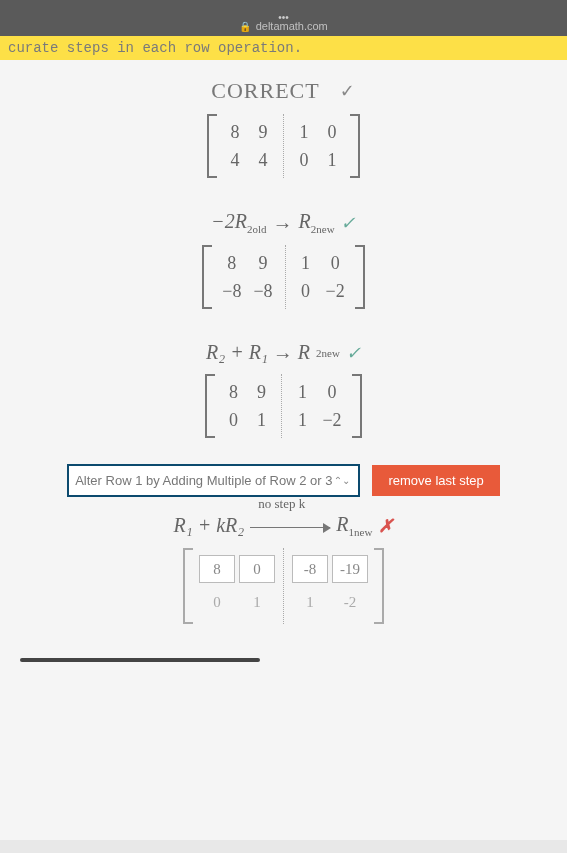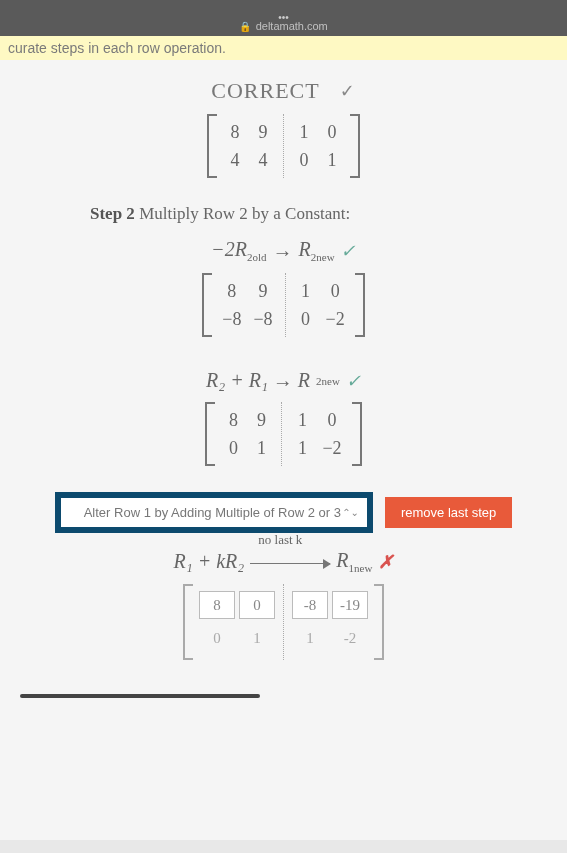--- a/index.html
+++ b/index.html
@@ -17,25 +17,25 @@
     color: #c0c0c0;
     font-size: 11px;
     display: flex;
     align-items: center;
     justify-content: center;
     font-family: Arial, sans-serif;
     gap: 4px;
   }
   .lock-icon { font-size: 10px; }
   .top-banner {
-    background: #fef9c3;
+    background: #fde047;
     color: #7a7a7a;
     font-size: 14px;
     padding: 4px 8px;
-    font-family: Liberation Sans, sans-serif;
+    font-family: Liberation Mono, monospace;
   }
   .content {
     background: #f5f5f5;
     padding: 18px 20px 40px 20px;
     min-height: 780px;
   }
   .step-block { margin-bottom: 22px; text-align: center; }
   .step-header {
     text-align: left;
     margin-left: 70px;
@@ -93,24 +93,24 @@
   sub { font-size: 11px; font-style: normal; }
   .arrow { font-style: normal; }
   .controls-row {
     display: flex;
     align-items: center;
     justify-content: center;
     gap: 12px;
     margin: 14px 0 10px 0;
   }
   .select-box {
-    border: 6px solid #0c4a6e;
+    border: 2px solid #0c4a6e;
     background: #fff;
     font-size: 13px;
-    padding: 7px 26px 7px 23px;
+    padding: 7px 26px 7px 6px;
     color: #777;
     font-family: Arial, sans-serif;
     position: relative;
     display: inline-flex;
     align-items: center;
     justify-content: center;
   }
   .select-caret {
     position: absolute;
     right: 8px;
@@ -211,23 +211,20 @@
             <span class="mcell">0</span>
           <span class="mcell">0</span>
             <span class="mcell">1</span>
         </span>
         <span class="bracket right"></span>
       </span>
     </div>
   </div>
 
   <div class="step-block">
-    <div class="step-header">
-      <b>Step 2</b> <span>Multiply Row 2 by a Constant:</span>
-    </div>
     <div class="op-line">
       <span><span>−2R</span><sub>2old</sub></span>
       <span class="arrow">→</span>
       <span><span>R</span><sub>2new</sub></span>
       <span class="check check-green">✓</span>
     </div>
     <div>
       <span class="matrix">
         <span class="bracket left"></span>
         <span class="matrix-body" style="grid-template-columns:repeat(2,auto);">
@@ -280,21 +277,21 @@
       <span>Alter Row 1 by Adding Multiple of Row 2 or 3</span>
       <span class="select-caret">⌃⌄</span>
     </div>
     <button class="remove-btn">remove last step</button>
   </div>
 
   <div class="step-block">
     <div class="op-line">
       <span>R₁ + kR₂</span>
       <span style="position:relative; display:inline-block;">
-        <span class="no-such-k" style="position:absolute; left:8px; top:-18px; white-space:nowrap;">no last k</span>
+        <span class="no-such-k" style="position:absolute; left:8px; top:-18px; white-space:nowrap;">no step k</span>
         <span class="long-arrow"></span>
       </span>
       <span><span>R</span><sub>1new</sub></span>
       <span class="cross">✗</span>
     </div>
     <div>
       <span class="matrix input-matrix">
         <span class="bracket left"></span>
         <span class="matrix-body" style="grid-template-columns:repeat(2,auto);">
           <span class="mcell">8</span>

